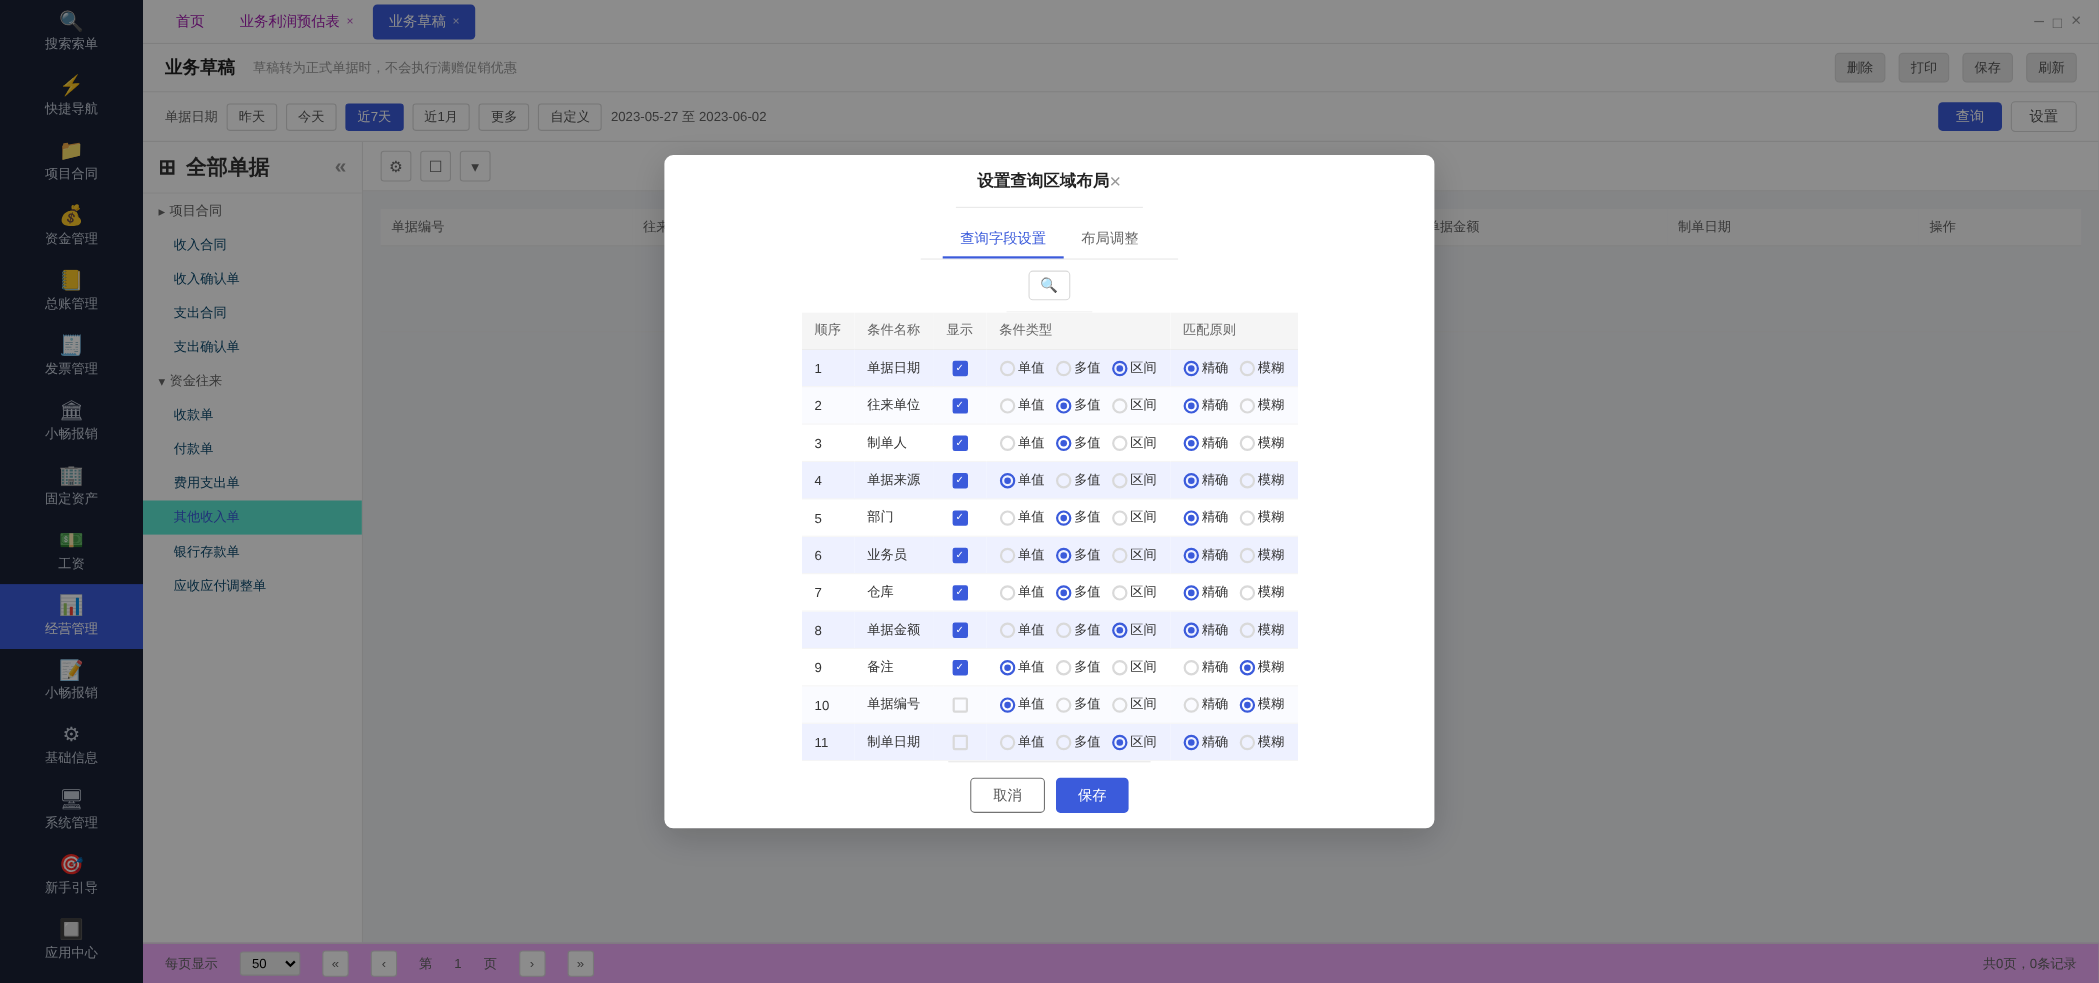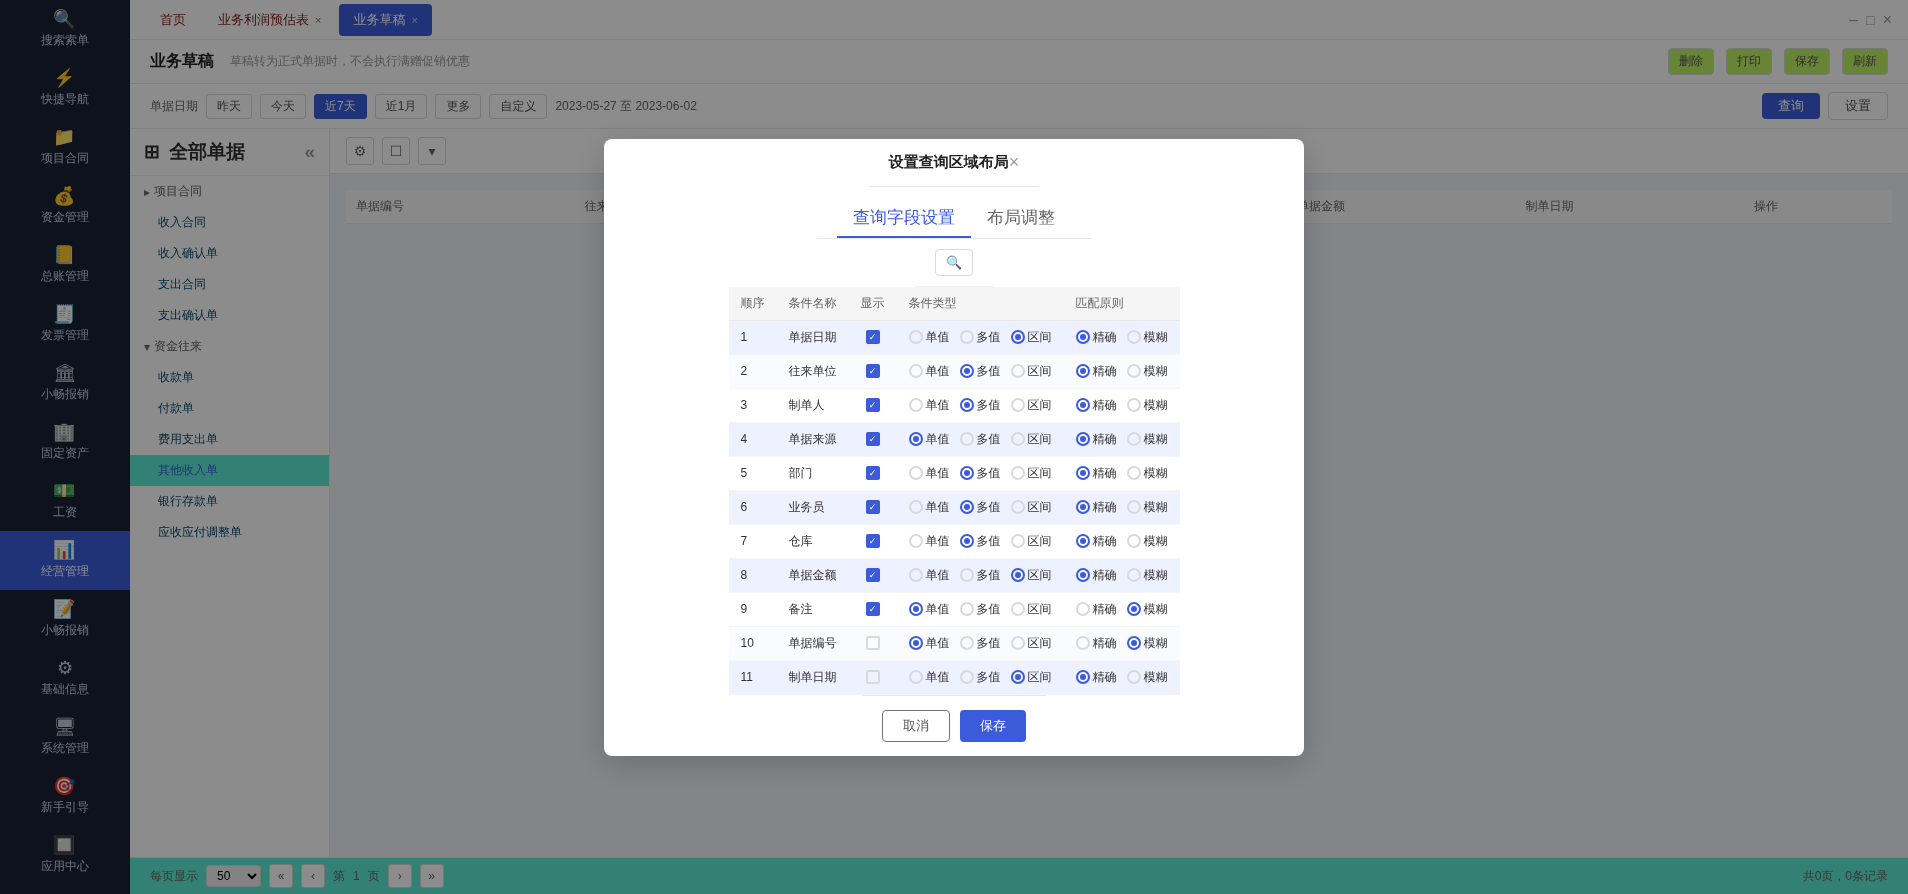--- a/index.html
+++ b/index.html
@@ -12,31 +12,31 @@
     .sidebar { width: 130px; background: #1a2236; color: #c5ccd9; display: flex; flex-direction: column; flex-shrink: 0; }
     .sidebar-item { display: flex; flex-direction: column; align-items: center; padding: 10px 6px; cursor: pointer; font-size: 12px; gap: 4px; }
     .sidebar-item.active { background: #3b5bdb; color: #fff; }
     .sidebar-item .icon-wrap { font-size: 18px; line-height: 1; }
 
     
     .main-area { flex: 1; display: flex; flex-direction: column; background: #f0f2f5; overflow: hidden; }
 
     
     .tab-bar { display: flex; align-items: center; background: #fff; border-bottom: 1px solid #e8e8e8; padding: 0 16px; height: 40px; gap: 4px; }
-    .tab { display: flex; align-items: center; padding: 0 14px; height: 32px; border-radius: 4px 4px 0 0; cursor: pointer; font-size: 13px; gap: 6px; color: #7f1d1d; }
+    .tab { display: flex; align-items: center; padding: 0 14px; height: 32px; border-radius: 4px 4px 0 0; cursor: pointer; font-size: 13px; gap: 6px; color: #a21caf; }
     .tab.active { background: #3b5bdb; color: #fff; border-radius: 4px; }
     .tab .close-btn { font-size: 11px; opacity: 0.7; }
     .tab.plain { background: transparent; }
 
     
     .page-header { display: flex; align-items: center; background: #fff; padding: 8px 20px; border-bottom: 1px solid #e8e8e8; gap: 16px; }
     .page-title { font-size: 16px; font-weight: bold; color: #222; }
     .page-subtitle { font-size: 12px; color: #999; }
     .header-actions { margin-left: auto; display: flex; gap: 12px; }
-    .header-btn { display: flex; align-items: center; gap: 4px; padding: 4px 10px; border: 1px solid #d9d9d9; border-radius: 4px; background: #bef264; cursor: pointer; font-size: 12px; color: #555; }
+    .header-btn { display: flex; align-items: center; gap: 4px; padding: 4px 10px; border: 1px solid #d9d9d9; border-radius: 4px; background: #e5e5e5; cursor: pointer; font-size: 12px; color: #555; }
 
     
     .filter-bar { background: #fff; padding: 8px 20px; display: flex; align-items: center; gap: 8px; border-bottom: 1px solid #e8e8e8; }
     .filter-label { font-size: 12px; color: #666; }
     .filter-btn { padding: 3px 10px; border: 1px solid #d9d9d9; border-radius: 3px; background: #fff; cursor: pointer; font-size: 12px; color: #555; }
     .filter-btn.active { background: #3b5bdb; color: #fff; border-color: #3b5bdb; }
     .filter-date { font-size: 12px; color: #666; }
     .filter-spacer { flex: 1; }
     .query-btn { padding: 4px 16px; background: #3b5bdb; color: #fff; border: none; border-radius: 4px; cursor: pointer; font-size: 13px; }
     .set-btn { padding: 4px 16px; background: #fff; color: #555; border: 1px solid #d9d9d9; border-radius: 4px; cursor: pointer; font-size: 13px; }
@@ -54,31 +54,31 @@
     
     .right-content { flex: 1; display: flex; flex-direction: column; overflow: hidden; }
     .table-toolbar { display: flex; align-items: center; padding: 8px 16px; background: #fff; border-bottom: 1px solid #e8e8e8; gap: 8px; }
     .toolbar-icon-btn { width: 28px; height: 28px; display: flex; align-items: center; justify-content: center; border: 1px solid #d9d9d9; border-radius: 3px; cursor: pointer; background: #fff; font-size: 14px; color: #666; }
 
     .data-table { width: 100%; border-collapse: collapse; font-size: 12px; }
     .data-table th { background: #fafafa; border-bottom: 1px solid #e8e8e8; padding: 8px 10px; text-align: left; color: #666; font-weight: normal; white-space: nowrap; }
     .data-table td { border-bottom: 1px solid #f0f0f0; padding: 7px 10px; color: #333; }
 
     
-    .bottom-bar { background: #5eead4; border-top: 1px solid #e8e8e8; padding: 6px 20px; display: flex; align-items: center; gap: 8px; font-size: 12px; color: #666; }
+    .bottom-bar { background: #f0abfc; border-top: 1px solid #e8e8e8; padding: 6px 20px; display: flex; align-items: center; gap: 20px; font-size: 12px; color: #666; }
     .page-nav-btn { width: 24px; height: 24px; display: flex; align-items: center; justify-content: center; border: 1px solid #d9d9d9; border-radius: 3px; cursor: pointer; background: #fff; }
 
     
     .modal-overlay { position: fixed; inset: 0; background: rgba(0,0,0,0.45); display: flex; align-items: center; justify-content: center; z-index: 1000; }
     .modal { background: #fff; border-radius: 8px; width: 700px; max-height: 650px; display: flex; flex-direction: column; box-shadow: 0 8px 32px rgba(0,0,0,0.18); overflow: hidden; align-items: center; }
     .modal-header { display: flex; align-items: center; padding: 14px 20px; border-bottom: 1px solid #e8e8e8; }
     .modal-title { font-size: 15px; font-weight: bold; color: #222; }
     .modal-close { margin-left: auto; cursor: pointer; font-size: 18px; color: #999; line-height: 1; }
     .modal-tabs { display: flex; gap: 0; padding: 12px 20px 0; border-bottom: 1px solid #e8e8e8; }
-    .modal-tab { padding: 7px 16px; font-size: 17px; cursor: pointer; color: #666; border-bottom: 2px solid transparent; }
+    .modal-tab { padding: 7px 16px; font-size: 13px; cursor: pointer; color: #666; border-bottom: 2px solid transparent; }
     .modal-tab.active { color: #3b5bdb; border-bottom-color: #3b5bdb; font-weight: 500; }
     .modal-search { padding: 10px 20px; border-bottom: 1px solid #f0f0f0; }
     .modal-search-input { display: flex; align-items: center; border: 1px solid #d9d9d9; border-radius: 4px; padding: 5px 10px; gap: 6px; width: 100%; }
     .modal-search-input input { border: none; outline: none; flex: 1; font-size: 12px; color: #333; }
     .modal-search-input input::placeholder { color: #bbb; }
     .modal-body { flex: 1; overflow-y: auto; }
     .modal-table { width: 100%; border-collapse: collapse; font-size: 12px; }
     .modal-table th { background: #f5f5f5; border-bottom: 1px solid #e8e8e8; padding: 8px 12px; text-align: left; color: #666; font-weight: normal; position: sticky; top: 0; }
     .modal-table td { border-bottom: 1px solid #f5f5f5; padding: 8px 12px; color: #333; }
     .modal-table tr.row-odd td { background: #fafbff; }

